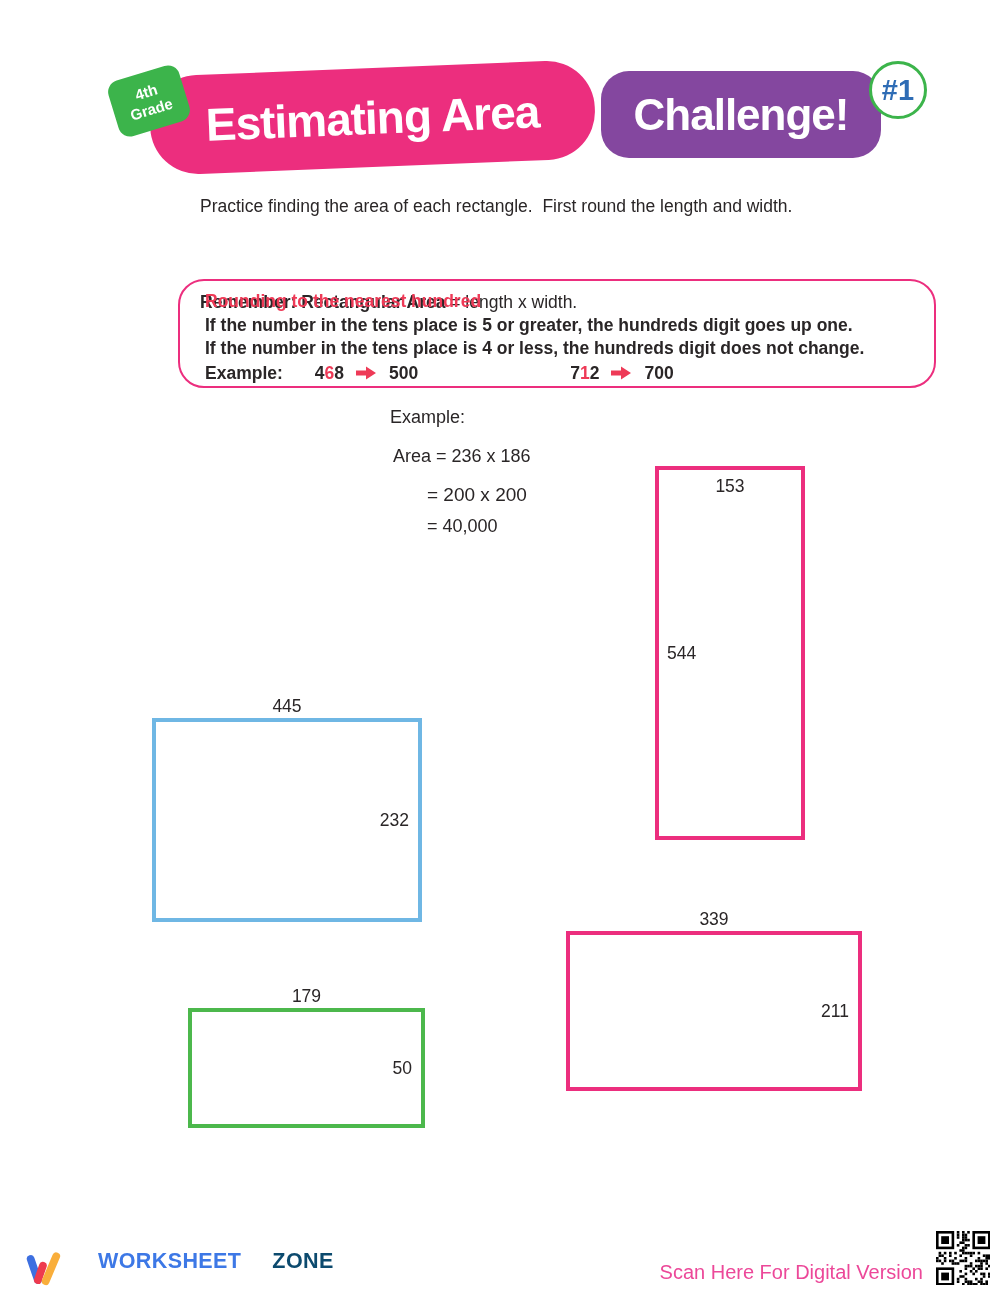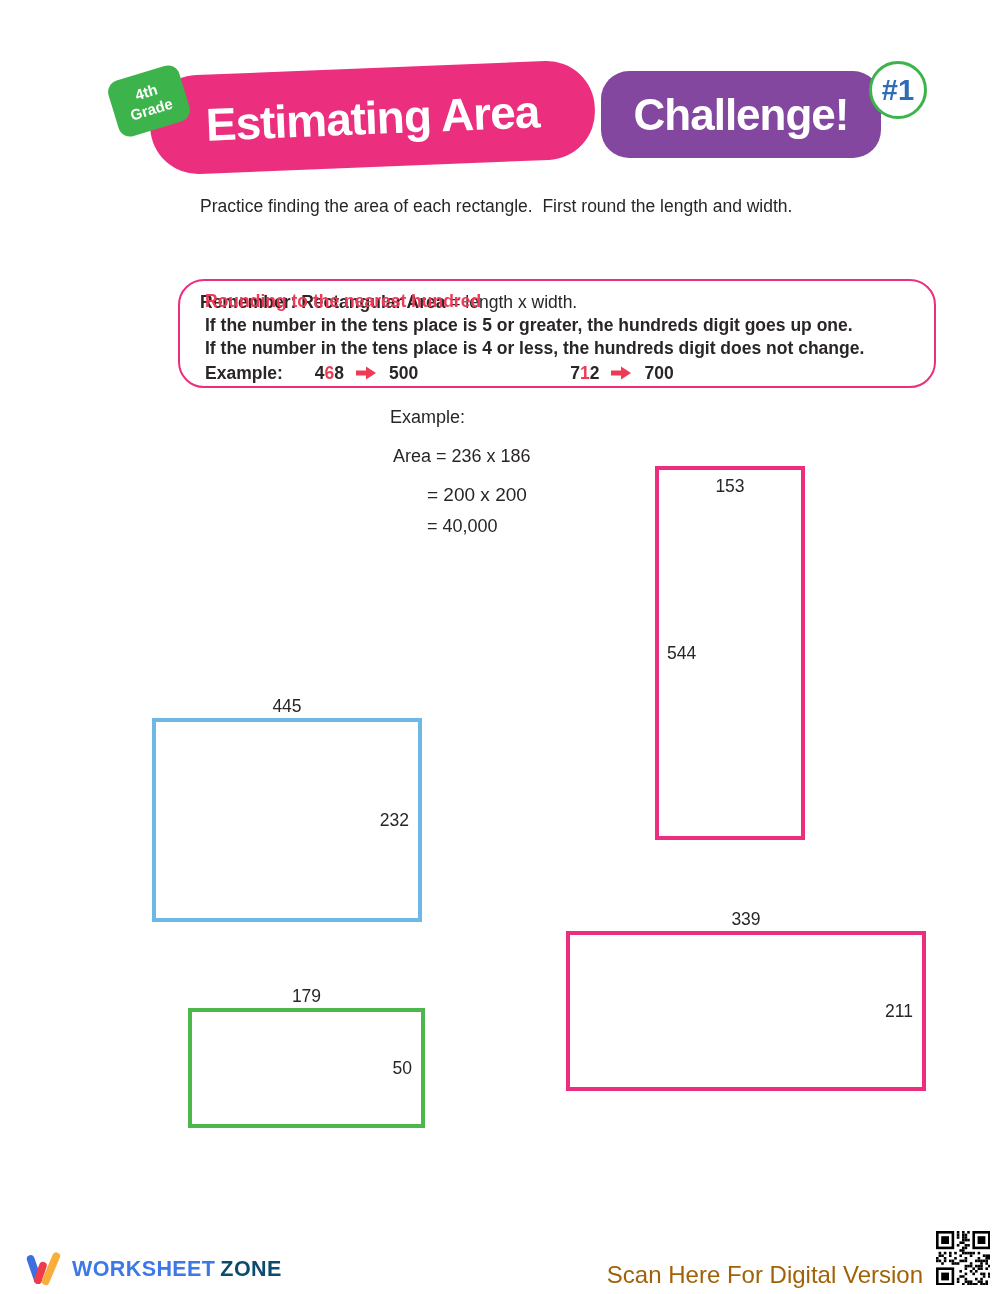--- a/index.html
+++ b/index.html
@@ -65,28 +65,28 @@
   .rect { position:absolute; background:#fff; }
   .rect .w-label-in  { position:absolute; top:6px; left:0; right:0; text-align:center; font-size:17.5px; }
   .rect .w-label-out { position:absolute; top:-26px; left:0; right:0; text-align:center; font-size:17.5px; }
   .rect .h-label-r   { position:absolute; right:9px; top:50%; transform:translateY(-50%); font-size:17.5px; }
   .rect .h-label-l   { position:absolute; left:8px;  top:50%; transform:translateY(-50%); font-size:17.5px; }
 
   .rect-example { left:154px; top:436px; width:210px; height:154px; border:4px solid #4cb84c; }
   .rect-p1 { left:655px; top:466px; width:150px; height:374px; border:4px solid #ec2e7e; }
   .rect-p2 { left:152px; top:718px; width:270px; height:204px; border:4px solid #6fb7e4; }
   .rect-p3 { left:188px; top:1008px; width:237px; height:120px; border:4px solid #4cb84c; }
-  .rect-p4 { left:566px; top:931px; width:360px; height:160px; border:4px solid #ec2e7e; }
-
-  
-  .footer-logo { position:absolute; left:24px; top:1249px; display:flex; align-items:center; }
+  .rect-p4 { left:566px; top:931px; width:296px; height:160px; border:4px solid #ec2e7e; }
+
+  
+  .footer-logo { position:absolute; left:24px; top:1249px; display:flex; align-items:flex-start;gap:26px; }
   .footer-logo .mark { width:40px; height:40px; margin-right:8px; }
   .footer-logo .t1 { color:#3d78e6; font-size:21.5px; font-weight:bold; letter-spacing:0.4px; }
   .footer-logo .t2 { color:#0c4a6e; font-size:21.5px; font-weight:bold; letter-spacing:0.4px; margin-left:5px; }
-  .scan-text { position:absolute; right:77px; top:1261px; font-size:24px; color:#a16207; }
+  .scan-text { position:absolute; right:77px; top:1261px; font-size:20px; color:#ec4899; }
   .qr-box { position:absolute; left:933px; top:1228px; width:60px; height:60px;
     background:#fff; display:flex; align-items:center; justify-content:center; }
 </style>
 </head>
 <body>
 
 <div class="page">
 
   <div class="banner-pink">
     <span>Estimating Area</span>

